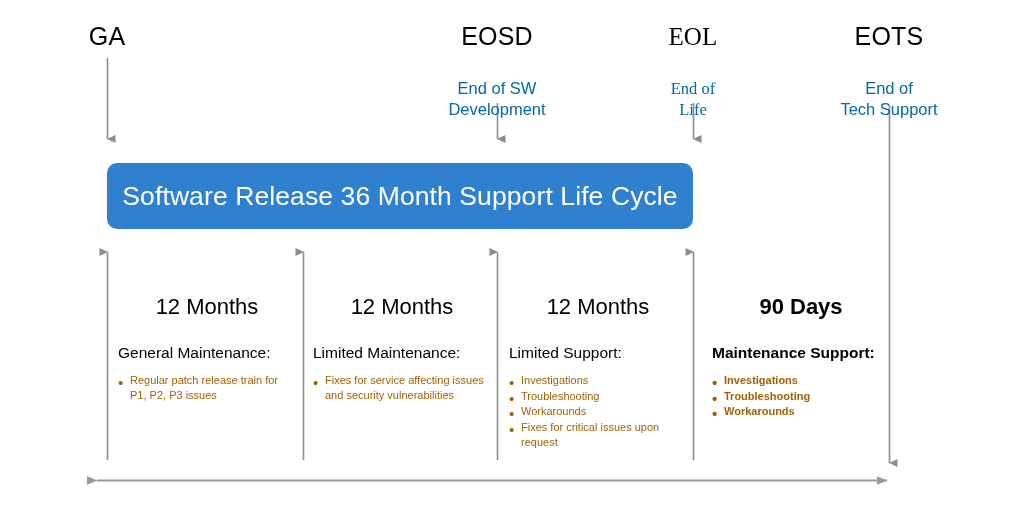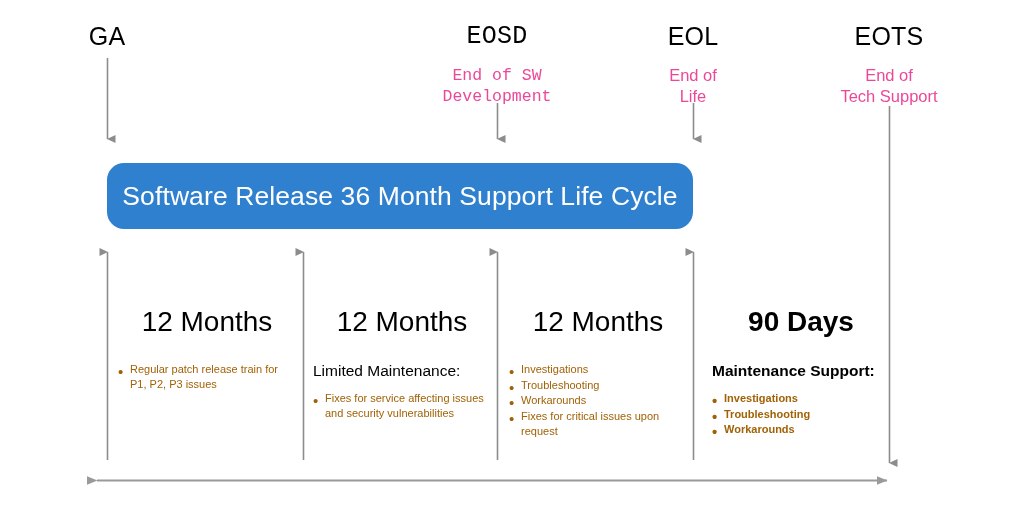--- a/index.html
+++ b/index.html
@@ -36,59 +36,59 @@
   }
   .milestone .code {
     font-size: 25px;
     color: #000000;
     font-weight: 400;
     white-space: nowrap;
     letter-spacing: 0.2px;
   }
   .milestone .desc {
     font-size: 16.5px;
-    color: #ec4899;
-    margin-top: 13px;
+    color: #0369a1;
+    margin-top: 26px;
     white-space: pre-line;
     line-height: 1.28;
   }
 
   
   .banner {
     position: absolute;
     left: 107px;
     top: 163px;
     width: 586px;
     height: 66px;
     background: #3080d0;
-    border-radius: 17px;
+    border-radius: 10px;
     display: flex;
     align-items: center;
     justify-content: center;
     box-sizing: border-box;
   }
   .banner-text {
     color: #ffffff;
     font-size: 26.5px;
     font-weight: 400;
     letter-spacing: 0.1px;
     white-space: nowrap;
   }
 
   
   .phase {
     position: absolute;
     top: 290px;
     box-sizing: border-box;
   }
   .phase .duration {
-    font-size: 28px;
+    font-size: 22px;
     color: #000000;
     text-align: center;
-    margin: 16px 0 24px 0;
+    margin: 4px 0 24px 0;
     white-space: nowrap;
   }
   .phase .heading {
     font-size: 15.5px;
     color: #000000;
     margin: 0 0 11px 0;
     white-space: nowrap;
   }
   .phase ul {
     margin: 0;
@@ -145,59 +145,61 @@
     <line x1="693.5" y1="460" x2="693.5" y2="252" stroke="#8c8c8c" stroke-width="1.6" marker-end="url(#arrowUp)"></line>
 
     <line x1="97" y1="480.5" x2="887" y2="480.5" stroke="#9a9a9a" stroke-width="1.8" marker-start="url(#arrowLeft)" marker-end="url(#arrowRight)"></line>
   </svg>
 
   <div class="milestone" style="left: 37px; top: 22px; width: 140px;">
     <div class="code">GA</div>
     <div class="desc"></div>
   </div>
 
-  <div class="milestone" style="left: 412px; top: 22px; width: 170px; font-family: Liberation Mono, monospace;">
+  <div class="milestone" style="left: 412px; top: 22px; width: 170px;">
     <div class="code">EOSD</div>
     <div class="desc">End of SW
 Development</div>
   </div>
 
-  <div class="milestone" style="left: 618px; top: 22px; width: 150px;">
+  <div class="milestone" style="left: 618px; top: 22px; width: 150px; font-family: Liberation Serif, serif;">
     <div class="code">EOL</div>
     <div class="desc">End of
 Life</div>
   </div>
 
   <div class="milestone" style="left: 799px; top: 22px; width: 180px; text-align: center;">
     <div class="code">EOTS</div>
     <div class="desc">End of
 Tech Support</div>
   </div>
 
   <div class="banner">
     <span class="banner-text">Software Release 36 Month Support Life Cycle</span>
   </div>
 
   <div class="phase" style="left: 118px; width: 178px;">
     <div class="duration">12 Months</div>
+    <div class="heading">General Maintenance:</div>
     <ul>
       <li>Regular patch release train for P1, P2, P3 issues</li>
     </ul>
   </div>
 
   <div class="phase" style="left: 313px; width: 178px;">
     <div class="duration">12 Months</div>
     <div class="heading">Limited Maintenance:</div>
     <ul>
       <li>Fixes for service affecting issues and security vulnerabilities</li>
     </ul>
   </div>
 
   <div class="phase" style="left: 509px; width: 178px;">
     <div class="duration">12 Months</div>
+    <div class="heading">Limited Support:</div>
     <ul>
       <li>Investigations</li>
       <li>Troubleshooting</li>
       <li>Workarounds</li>
       <li>Fixes for critical issues upon request</li>
     </ul>
   </div>
 
   <div class="phase" style="left: 712px; width: 178px; font-weight: bold;">
     <div class="duration">90 Days</div>

